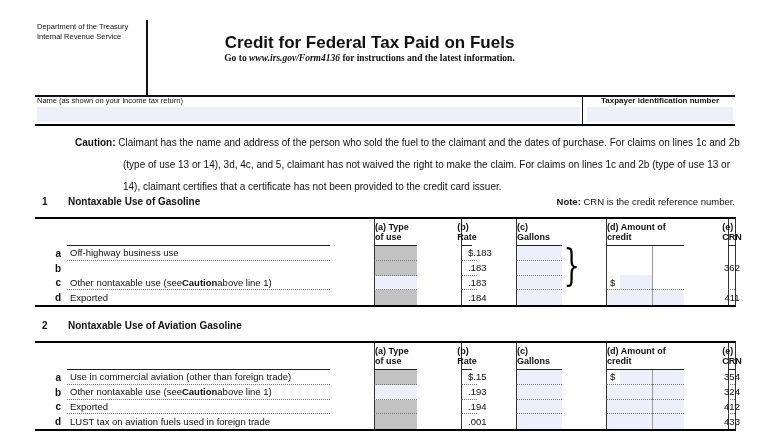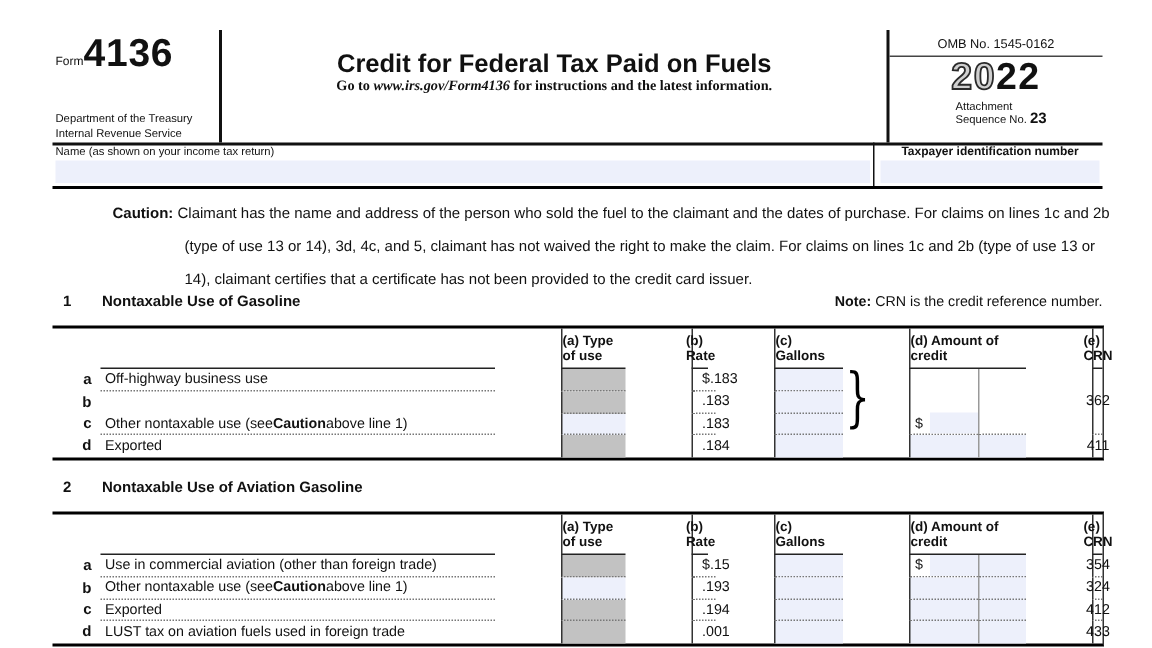--- a/index.html
+++ b/index.html
@@ -76,40 +76,28 @@
   .c5{grid-column:5}.c6{grid-column:6}.c7{grid-column:7}.c8{grid-column:8}
   .c6s2{grid-column:6 / span 2}
 </style>
 </head>
 <body>
 
 <div class="page">
 
   <div class="hdr-band">
     <div class="hdr-left">
-      <div class="formline">
-        <span class="form-word">Form</span>
-        <span class="form-num">4136</span>
-      </div>
       <div class="dept">
         <div>Department of the Treasury</div>
         <div>Internal Revenue Service</div>
       </div>
     </div>
     <div class="hdr-center">
       <div class="form-title">Credit for Federal Tax Paid on Fuels</div>
       <div class="form-sub"><span>Go to </span><i>www.irs.gov/Form4136</i><span> for instructions and the latest information.</span></div>
-    </div>
-    <div class="hdr-right">
-      <div class="omb">OMB No. 1545-0162</div>
-      <div class="year"><span class="year-outline">20</span><span>22</span></div>
-      <div class="attach">
-        <div>Attachment</div>
-        <div><span>Sequence No. </span><b>23</b></div>
-      </div>
     </div>
   </div>
 
   <div class="name-row">
     <div class="name-cell">
       <div class="field-label">Name (as shown on your income tax return)</div>
       <div class="input-area"></div>
     </div>
     <div class="tin-cell">
       <div class="field-label">Taxpayer identification number</div>

